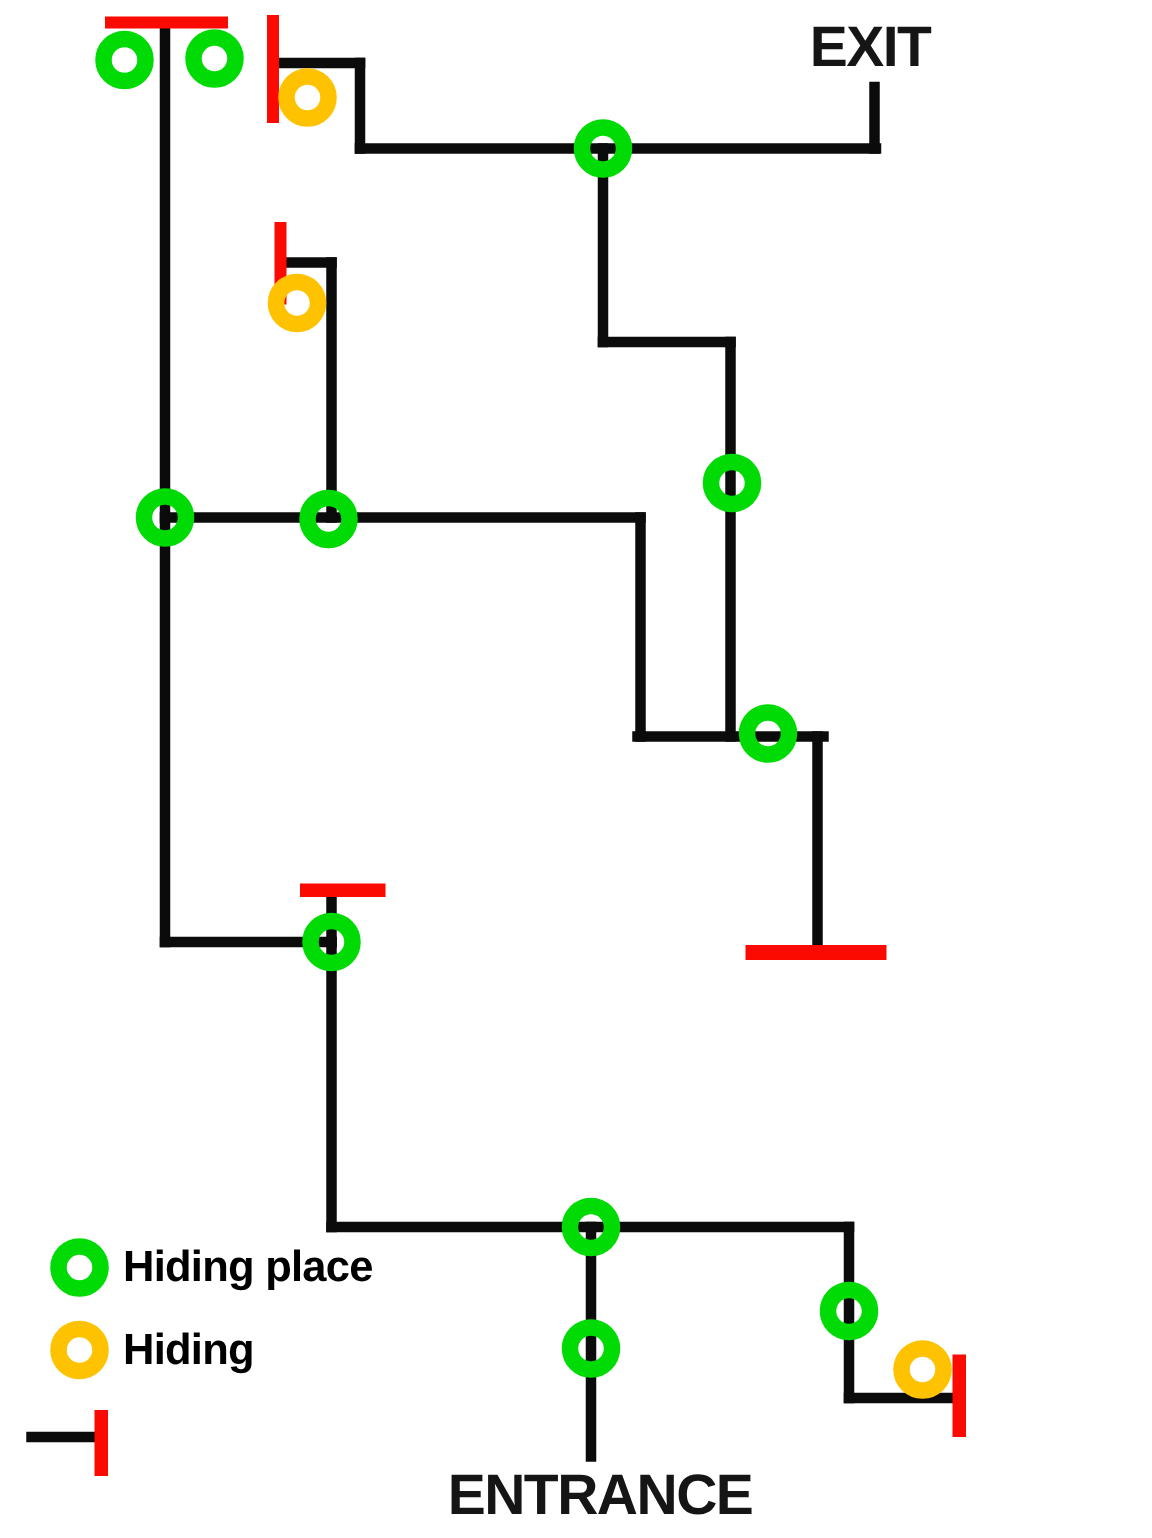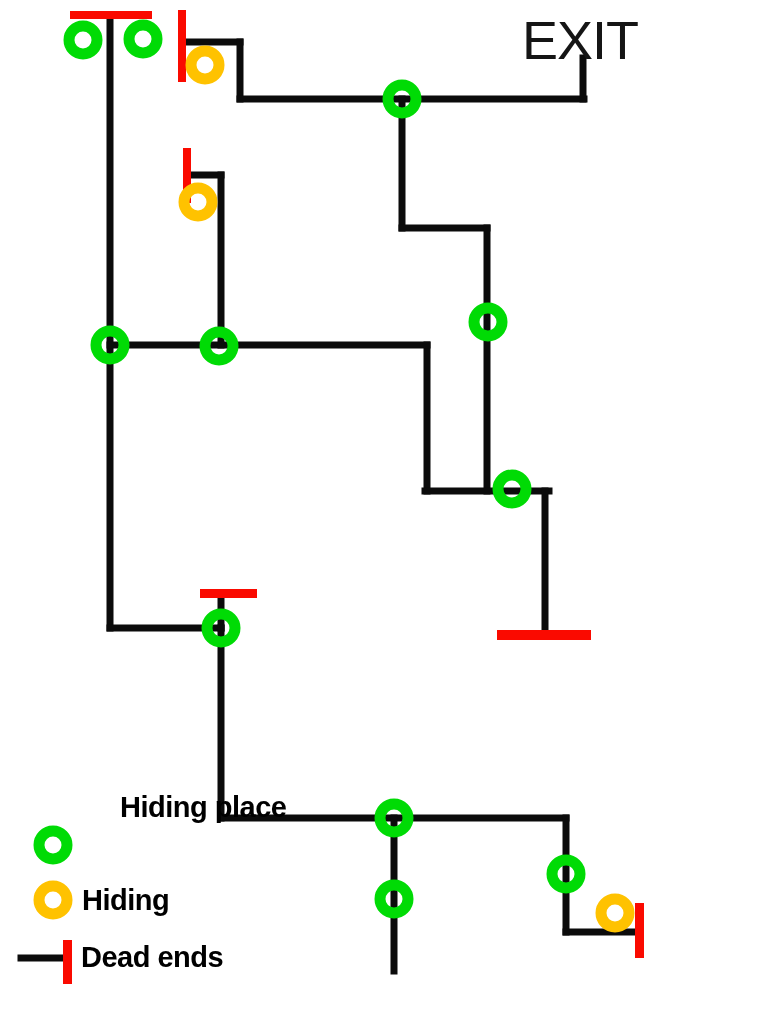--- a/index.html
+++ b/index.html
@@ -6,30 +6,30 @@
   .canvas{
     position:relative;
     width:768px;height:1025px;
     background:#ffffff;
     overflow:hidden;
     font-family:"Liberation Sans", sans-serif;
   }
   .maze-svg{position:absolute;left:0;top:0;width:768px;height:1025px;}
   .label{position:absolute;line-height:1;white-space:nowrap;}
   .big-label{
-    font-size:54px;
-    font-weight:400;
+    font-size:38px;
+    font-weight:700;
     letter-spacing:-1px;
     color:#151515;
     text-align:center;
   }
   .exit-label{left:505px;top:13px;width:150px;}
   .entrance-label{left:270px;top:978px;width:260px;}
   .legend-label{font-size:29px;font-weight:600;letter-spacing:-0.5px;}
-  .legend-hiding{left:82px;top:793px;margin-left:38px;}
+  .legend-hiding{left:82px;top:831px;}
   .legend-coins{left:82px;top:886px;}
   .legend-dead{left:81px;top:943px;}
 </style>
 </head>
 <body>
 
 <div class="canvas">
   <svg id="maze" class="maze-svg" viewBox="0 0 768 1025">
       <line x1="110" y1="15" x2="110" y2="628" stroke="#0b0b0b" stroke-width="7" stroke-linecap="square"></line>
       <line x1="110" y1="628" x2="221" y2="628" stroke="#0b0b0b" stroke-width="7" stroke-linecap="square"></line>
@@ -73,19 +73,19 @@
       <circle cx="394" cy="899" r="14" fill="none" stroke="#00db05" stroke-width="11"></circle>
       <circle cx="566" cy="874" r="14" fill="none" stroke="#00db05" stroke-width="11"></circle>
       <line x1="21" y1="958" x2="64" y2="958" stroke="#0b0b0b" stroke-width="7" stroke-linecap="square"></line>
       <rect x="63" y="940" width="9" height="44" fill="#fa0a00"></rect>
       <circle cx="53" cy="900" r="14" fill="none" stroke="#ffc200" stroke-width="11"></circle>
       <circle cx="53" cy="845" r="14" fill="none" stroke="#00db05" stroke-width="11"></circle>
     </svg>
 
   <div class="label big-label exit-label">EXIT</div>
 
+  <div class="label big-label entrance-label">ENTRANCE</div>
 
   <div class="label legend-label legend-hiding">Hiding place</div>
 
   <div class="label legend-label legend-coins">Hiding</div>
 
-  <div class="label legend-label legend-dead">Dead ends</div>
 </div>
 
 </body></html>

